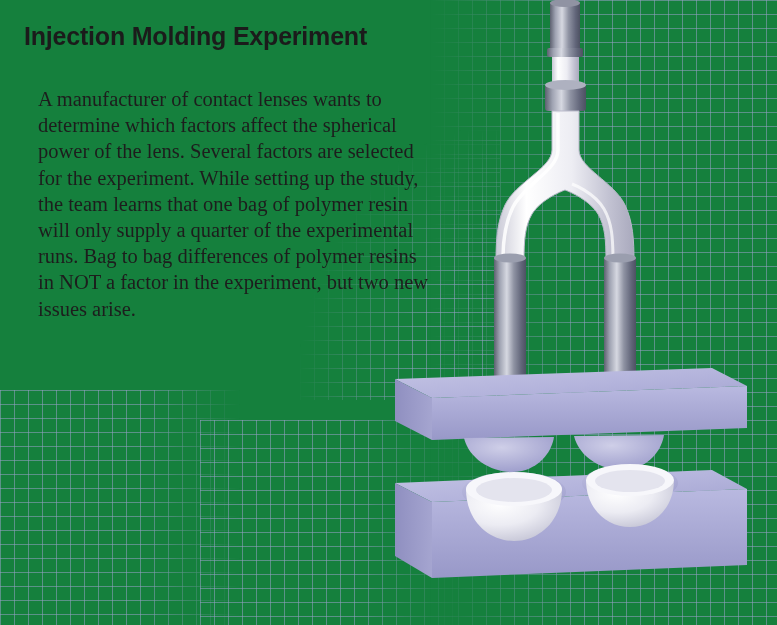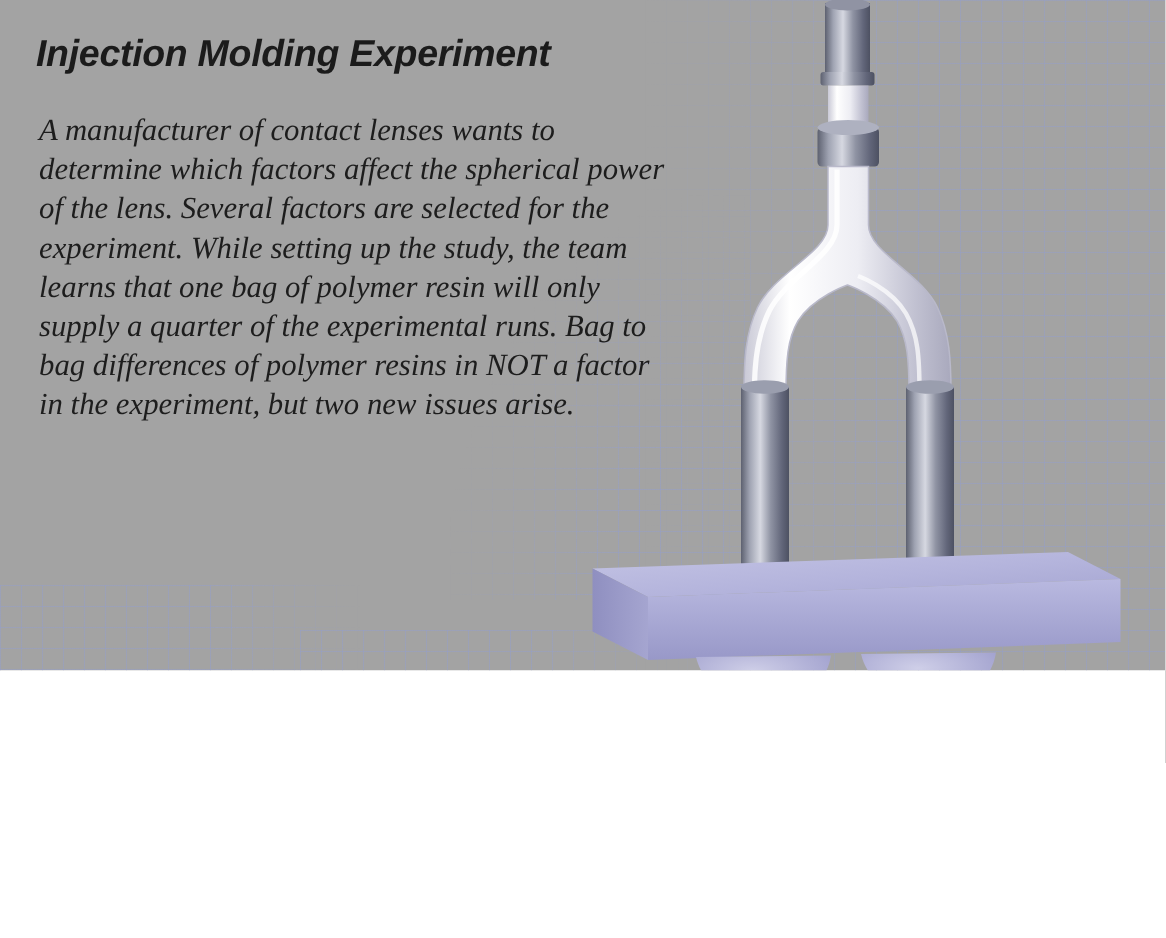--- a/index.html
+++ b/index.html
@@ -3,25 +3,24 @@
 <meta charset="utf-8">
 <style>
   html, body {
     margin: 0;
     padding: 0;
     background: #ffffff;
   }
   #slide {
     position: relative;
     width: 777px;
-    height: 447px;
+    height: 625px;
     overflow: hidden;
-    background: #a3a3a3;
+    background: #15803d;
     font-family: "Liberation Serif", serif;
-    font-style: italic;
   }
 
   
   .grid {
     position: absolute;
     background-image:
       linear-gradient(to right, rgba(150,160,200,0.55) 1px, transparent 1px),
       linear-gradient(to bottom, rgba(150,160,200,0.55) 1px, transparent 1px);
     background-size: 14px 14px;
     pointer-events: none;
@@ -59,21 +58,21 @@
   
   #body-text {
     position: absolute;
     left: 26px;
     top: 74px;
     width: 420px;
     font-size: 20.5px;
     line-height: 26.2px;
     color: #1d1d1d;
   }
-  #body-text p { margin: 0; }
+  #body-text p { margin: 12px; }
 
   
   #apparatus {
     position: absolute;
     left: 382px;
     top: 0;
     width: 395px;
     height: 625px;
   }
 </style>

